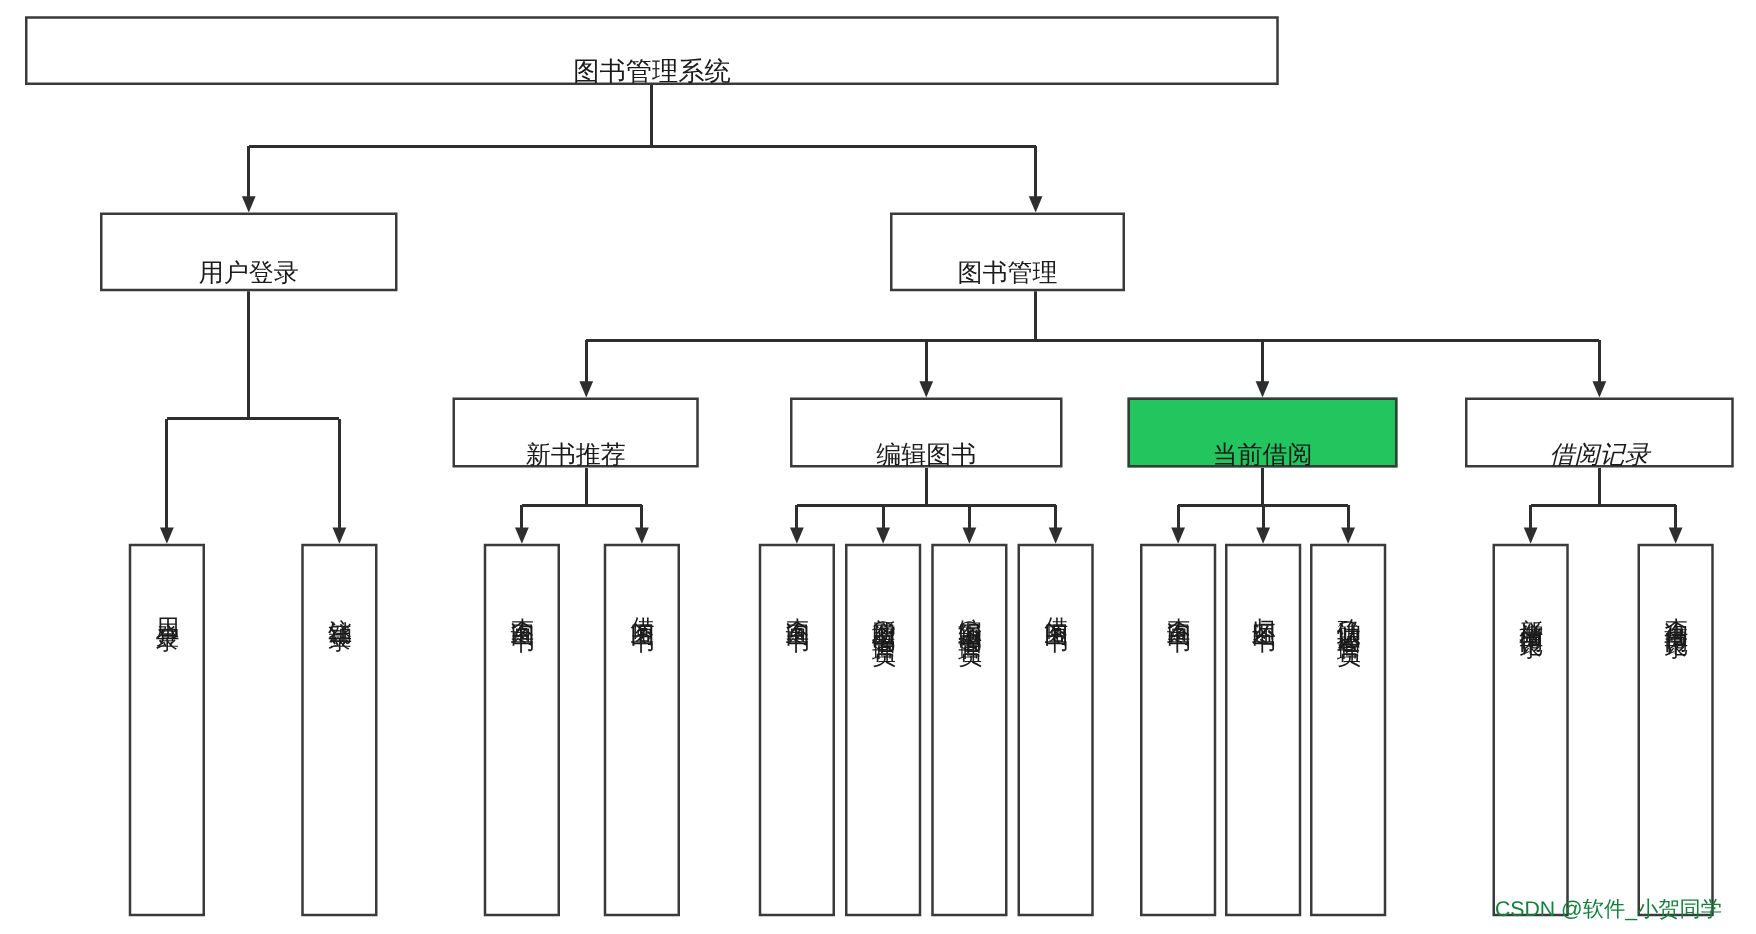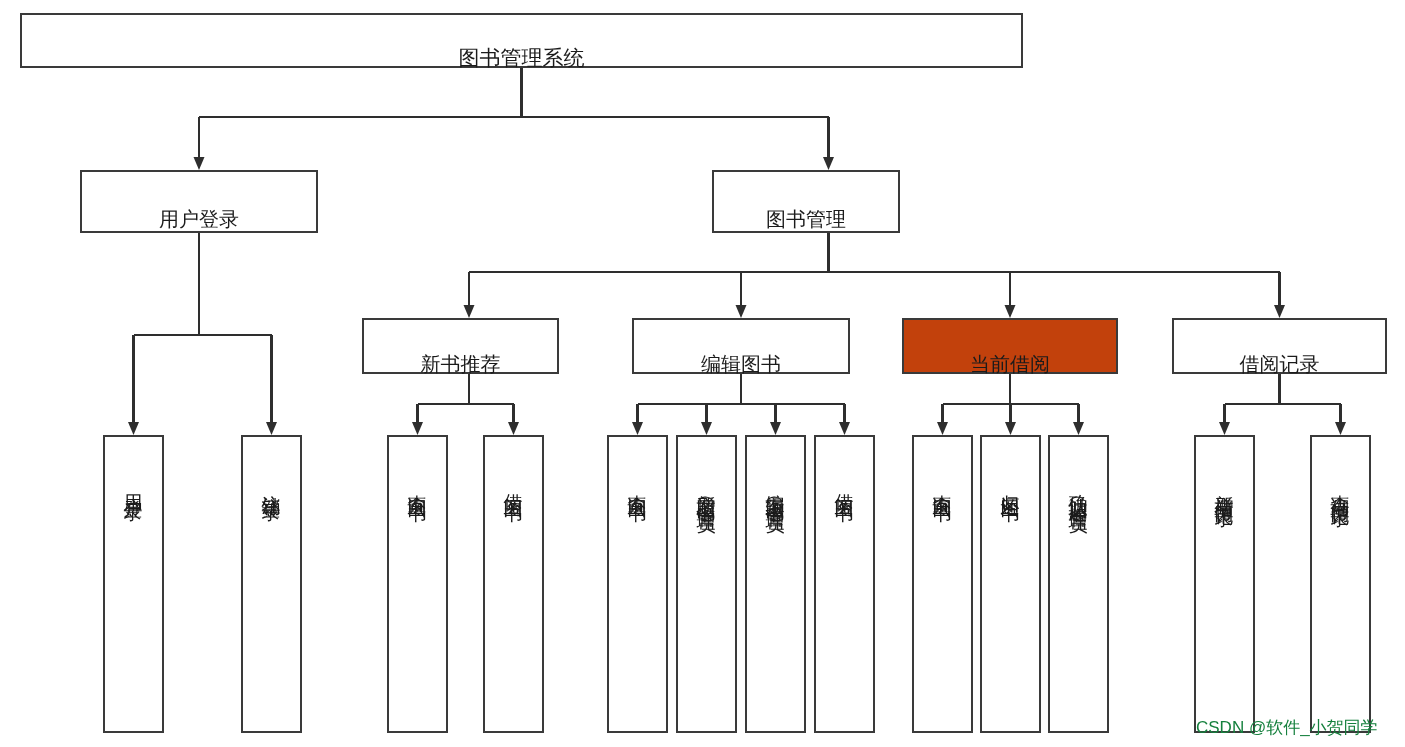--- a/index.html
+++ b/index.html
@@ -136,24 +136,24 @@
       </div>
       <div class="node-box lvl1" style="left: 712px; top: 170px; width: 188px; height: 63px; border-color: rgb(58, 58, 58); background: rgb(255, 255, 255);">
         <div class="node-label">图书管理</div>
       </div>
       <div class="node-box lvl2" style="left: 362px; top: 318px; width: 197px; height: 56px; border-color: rgb(58, 58, 58); background: rgb(255, 255, 255);">
         <div class="node-label">新书推荐</div>
       </div>
       <div class="node-box lvl2" style="left: 632px; top: 318px; width: 218px; height: 56px; border-color: rgb(58, 58, 58); background: rgb(255, 255, 255);">
         <div class="node-label">编辑图书</div>
       </div>
-      <div class="node-box lvl2" style="left: 902px; top: 318px; width: 216px; height: 56px; border-color: rgb(58, 58, 58); background: #c2410c;">
+      <div class="node-box lvl2" style="left: 902px; top: 318px; width: 216px; height: 56px; border-color: rgb(58, 58, 58); background: #22c55e;">
         <div class="node-label">当前借阅</div>
       </div>
-      <div class="node-box lvl2" style="left: 1172px; top: 318px; width: 215px; height: 56px; border-color: rgb(58, 58, 58); background: rgb(255, 255, 255);">
+      <div class="node-box lvl2" style="left: 1172px; top: 318px; width: 215px; height: 56px; border-color: rgb(58, 58, 58); background: rgb(255, 255, 255); font-style: italic;">
         <div class="node-label">借阅记录</div>
       </div>
       <div class="node-box lvl3 leaf" style="left: 103px; top: 435px; width: 61px; height: 298px; border-color: rgb(58, 58, 58); background: rgb(255, 255, 255);">
         <div class="node-label">用户登录</div>
       </div>
       <div class="node-box lvl3 leaf" style="left: 241px; top: 435px; width: 61px; height: 298px; border-color: rgb(58, 58, 58); background: rgb(255, 255, 255);">
         <div class="node-label">注销登录</div>
       </div>
       <div class="node-box lvl3 leaf" style="left: 387px; top: 435px; width: 61px; height: 298px; border-color: rgb(58, 58, 58); background: rgb(255, 255, 255);">
         <div class="node-label">查询图书</div>

